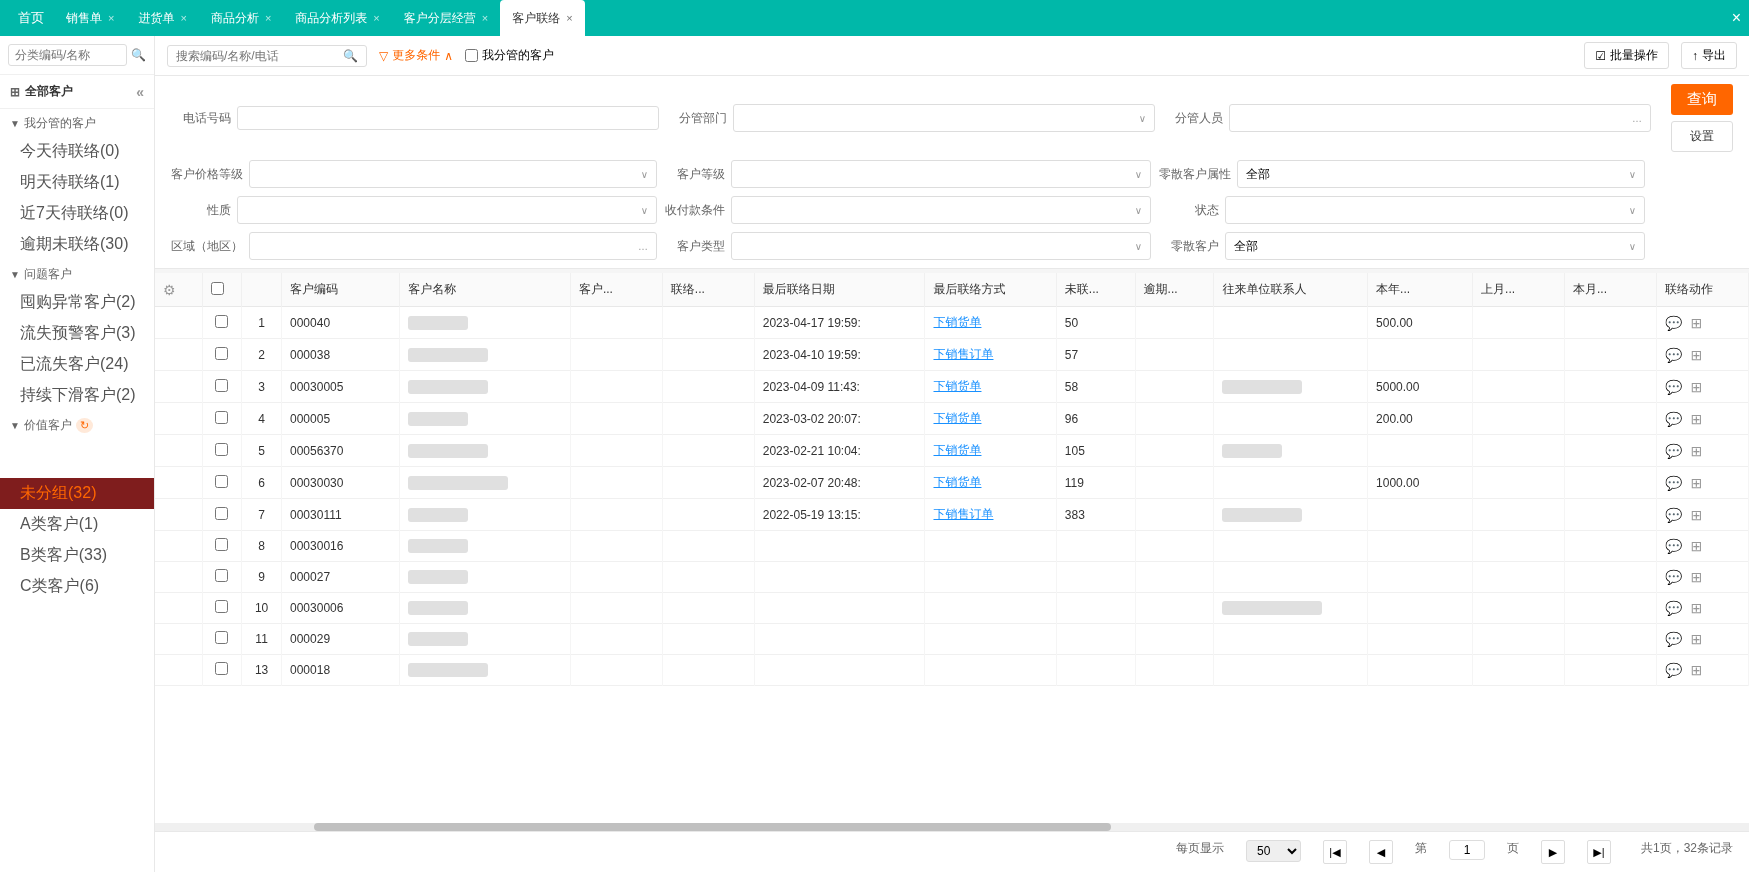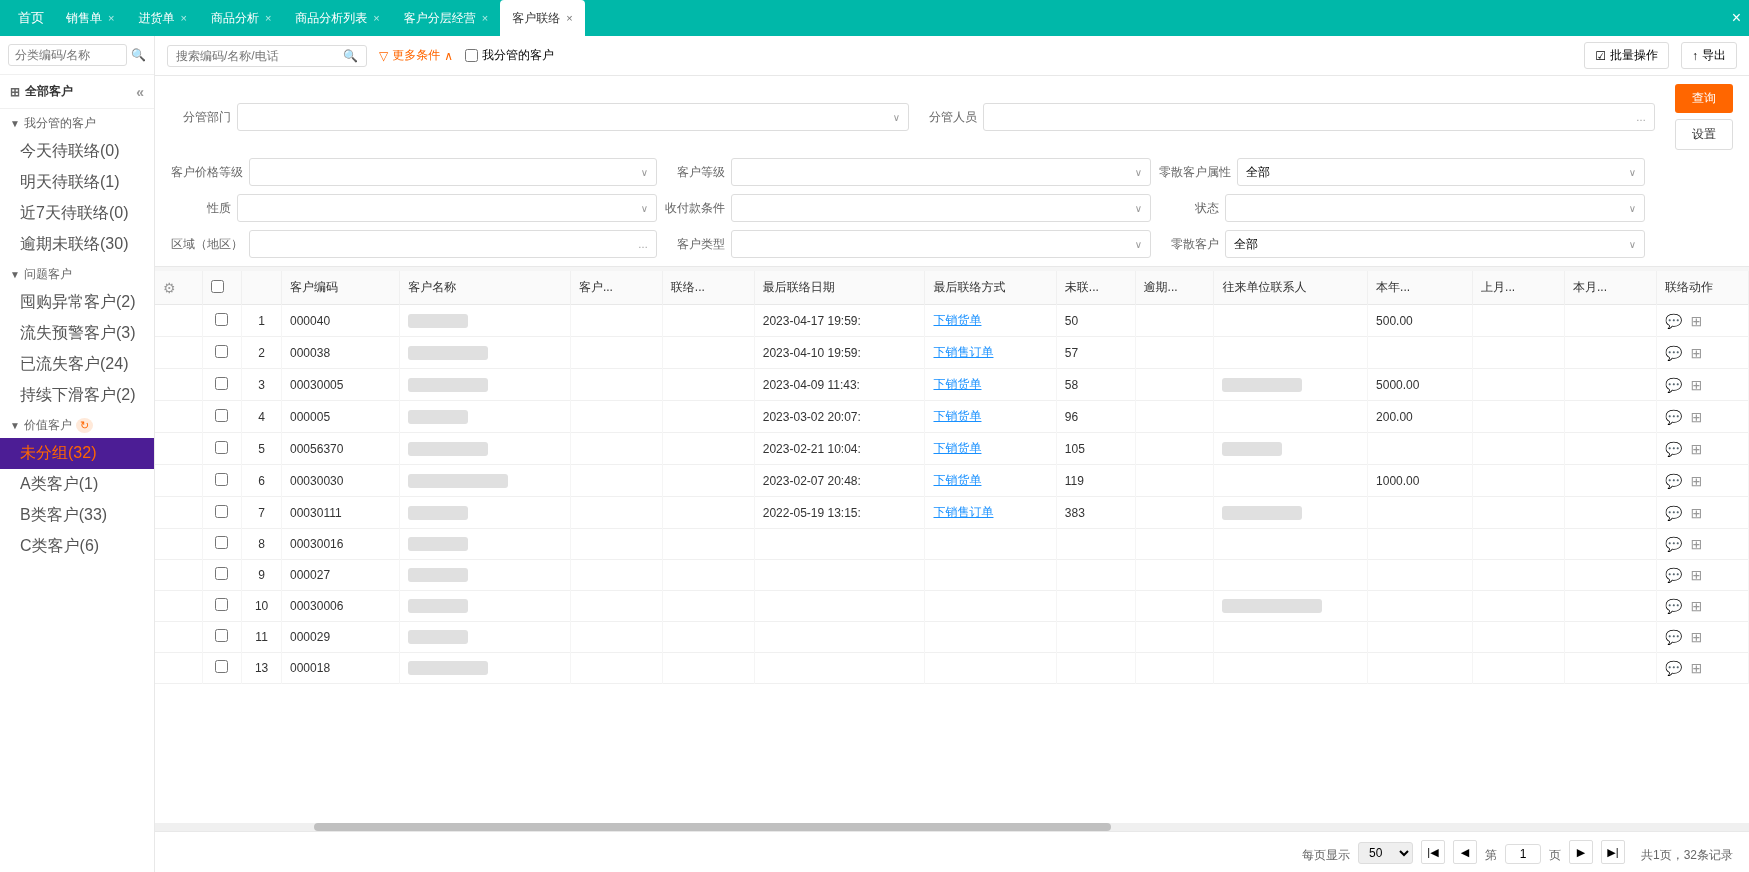--- a/index.html
+++ b/index.html
@@ -101,21 +101,21 @@
       font-size: 12px;
       cursor: pointer;
     }
     .sidebar-section-title .arrow { margin-right: 4px; font-size: 10px; }
     .sidebar-item {
       padding: 5px 10px 5px 20px;
       cursor: pointer;
       color: #555;
       font-size: 16px;
     }
-    .sidebar-item.active { background: #4c1d95; color: #ff6600; }
+    .sidebar-item.active { background: #7f1d1d; color: #ff6600; margin-top: 40px; }
 
     
     .content-area {
       flex: 1;
       display: flex;
       flex-direction: column;
       overflow: hidden;
       background: #f5f5f5;
     }
 
@@ -227,21 +227,21 @@
       min-height: 28px;
     }
     .adv-select .arrow-down { color: #999; font-size: 10px; }
     .btn-query {
       background: #ff6600;
       color: white;
       border: none;
       padding: 6px 16px;
       border-radius: 3px;
       cursor: pointer;
-      font-size: 12px;
+      font-size: 15px;
     }
     .btn-reset {
       background: white;
       color: #333;
       border: 1px solid #ddd;
       padding: 6px 16px;
       border-radius: 3px;
       cursor: pointer;
       font-size: 12px;
     }
@@ -311,26 +311,26 @@
     }
     .action-icon {
       color: #999;
       cursor: pointer;
       font-size: 14px;
     }
 
     
     .footer {
       display: flex;
-      align-items: flex-end;
+      align-items: flex-start;
       justify-content: flex-end;
       padding: 8px 16px;
       background: white;
       border-top: 1px solid #e8e8e8;
-      gap: 8px;
+      gap: 22px;
       flex-shrink: 0;
     }
     .footer-label { color: #666; }
     .footer-select {
       border: 1px solid #ddd;
       border-radius: 3px;
       padding: 2px 6px;
       font-size: 12px;
     }
     .footer-nav-btn {
@@ -470,20 +470,24 @@
       <button class="btn-export">
         <span>↑</span>
         <span>导出</span>
       </button>
     </div>
 
     <div class="adv-filter">
 
       <div class="adv-row">
         <div class="adv-field">
+          <span class="adv-label">电话号码</span>
+          <input class="adv-input" style="flex: 2 1 0%;">
+        </div>
+        <div class="adv-field">
           <span class="adv-label">分管部门</span>
           <div class="adv-select">
             <span></span>
             <span class="arrow-down">∨</span>
           </div>
         </div>
         <div class="adv-field">
           <span class="adv-label">分管人员</span>
           <div class="adv-select">
             <span></span>

